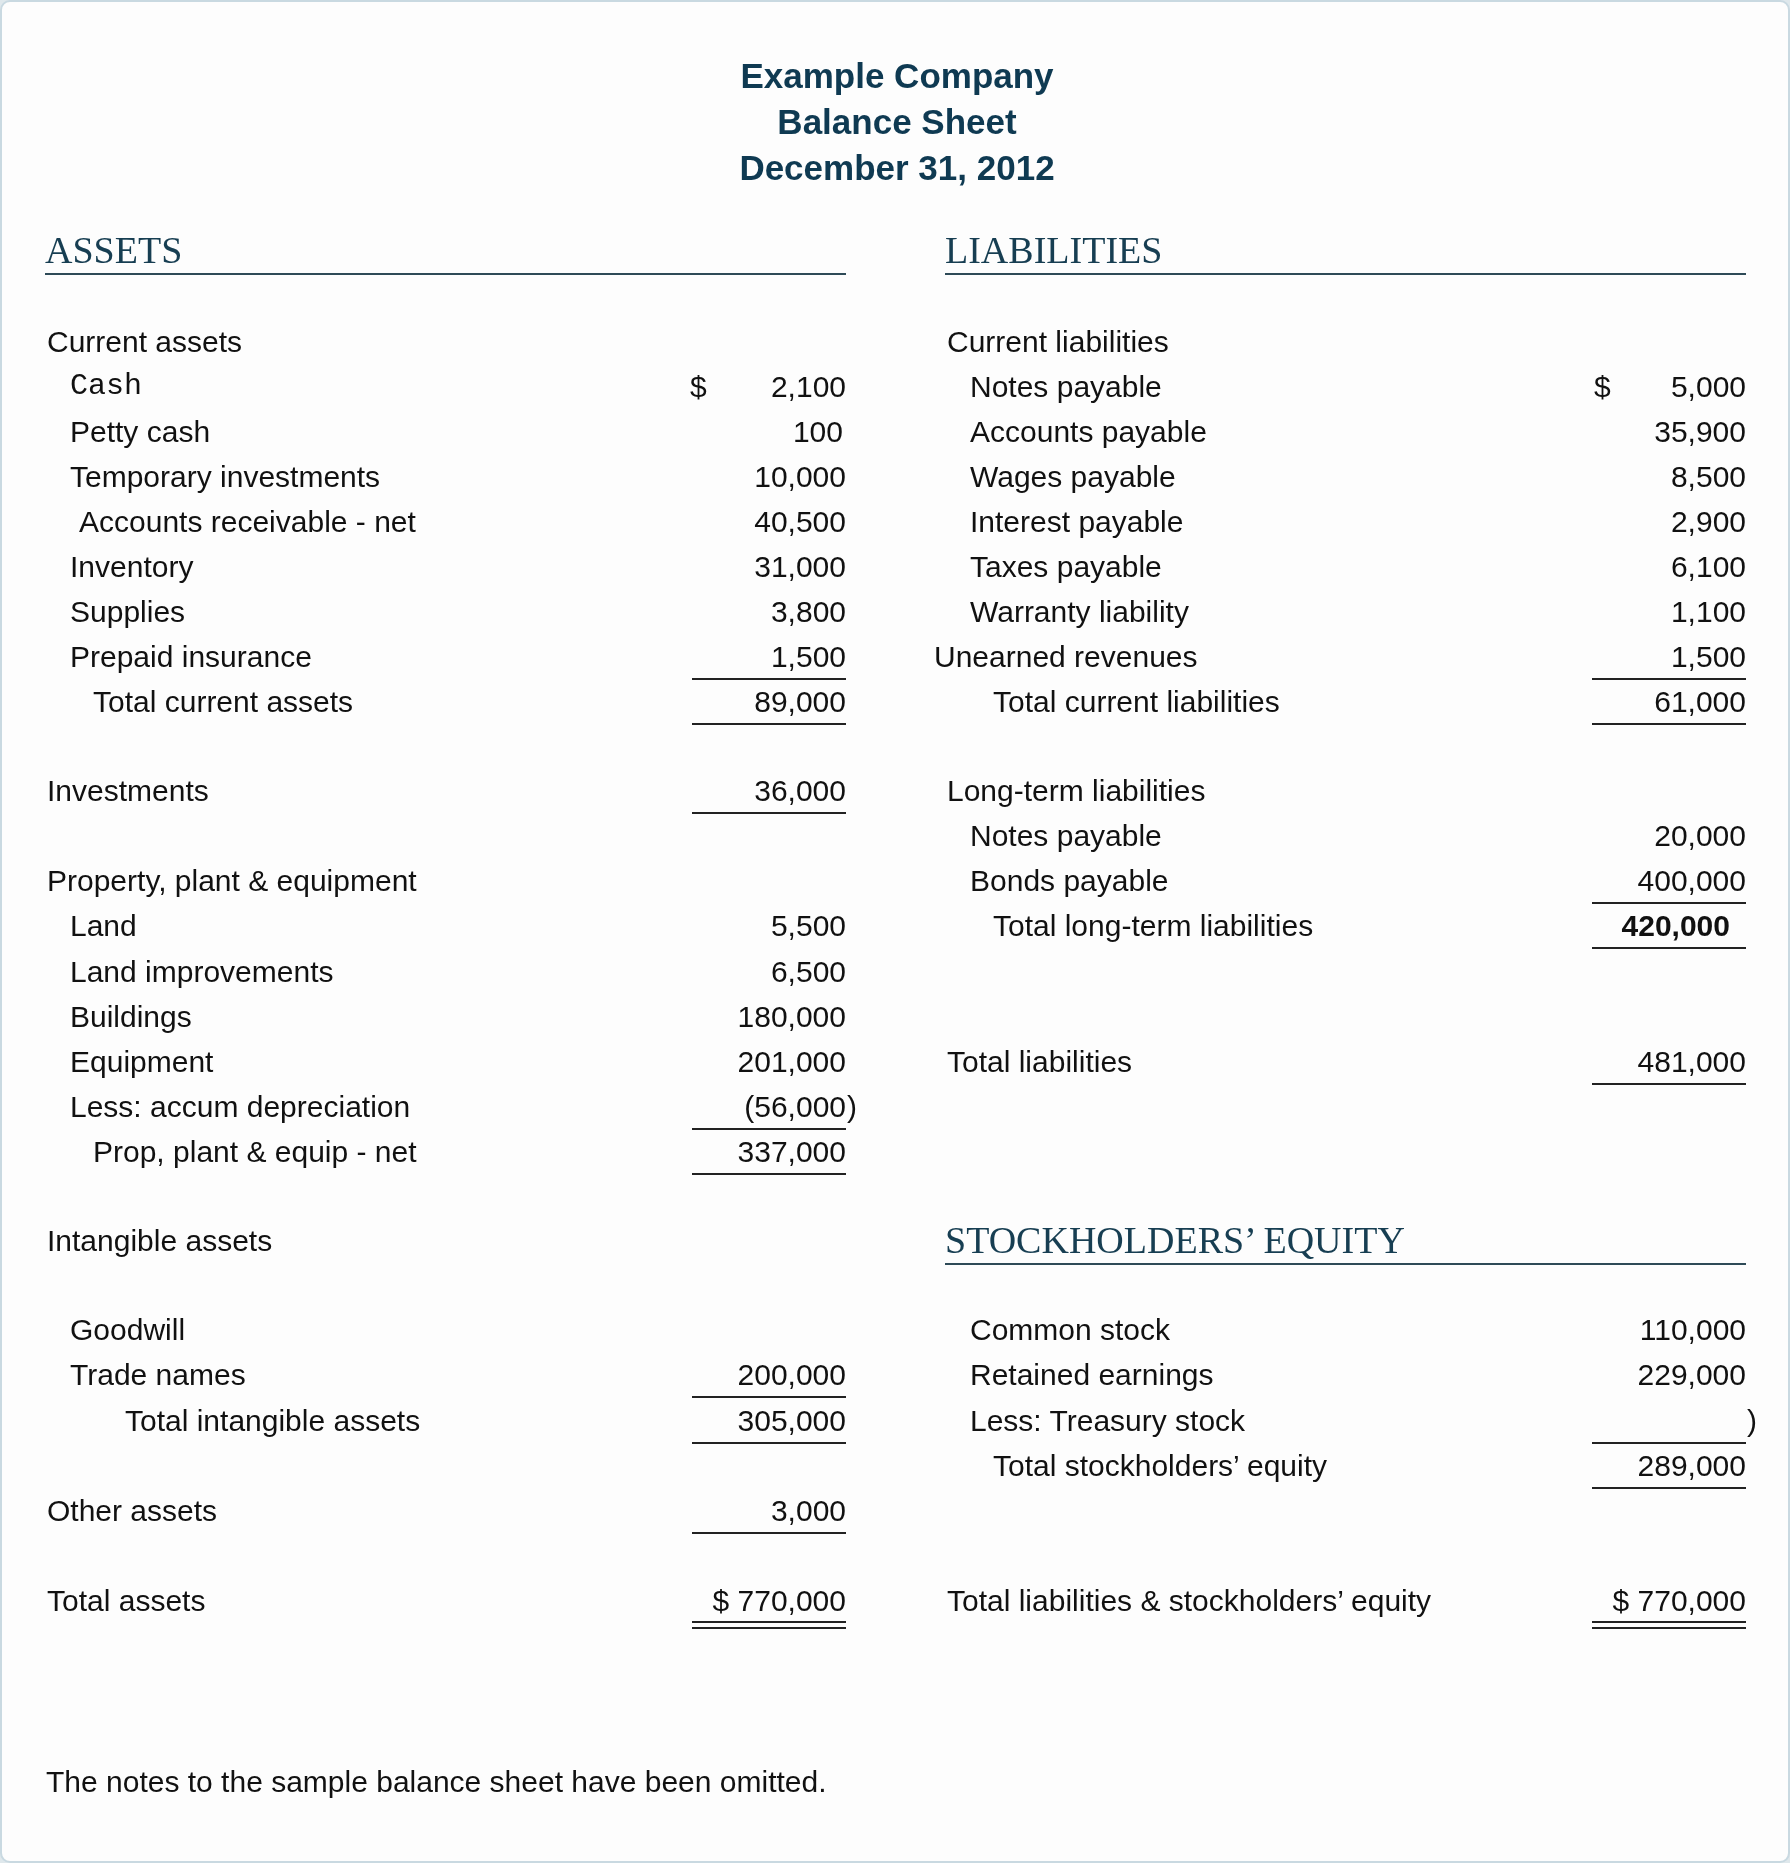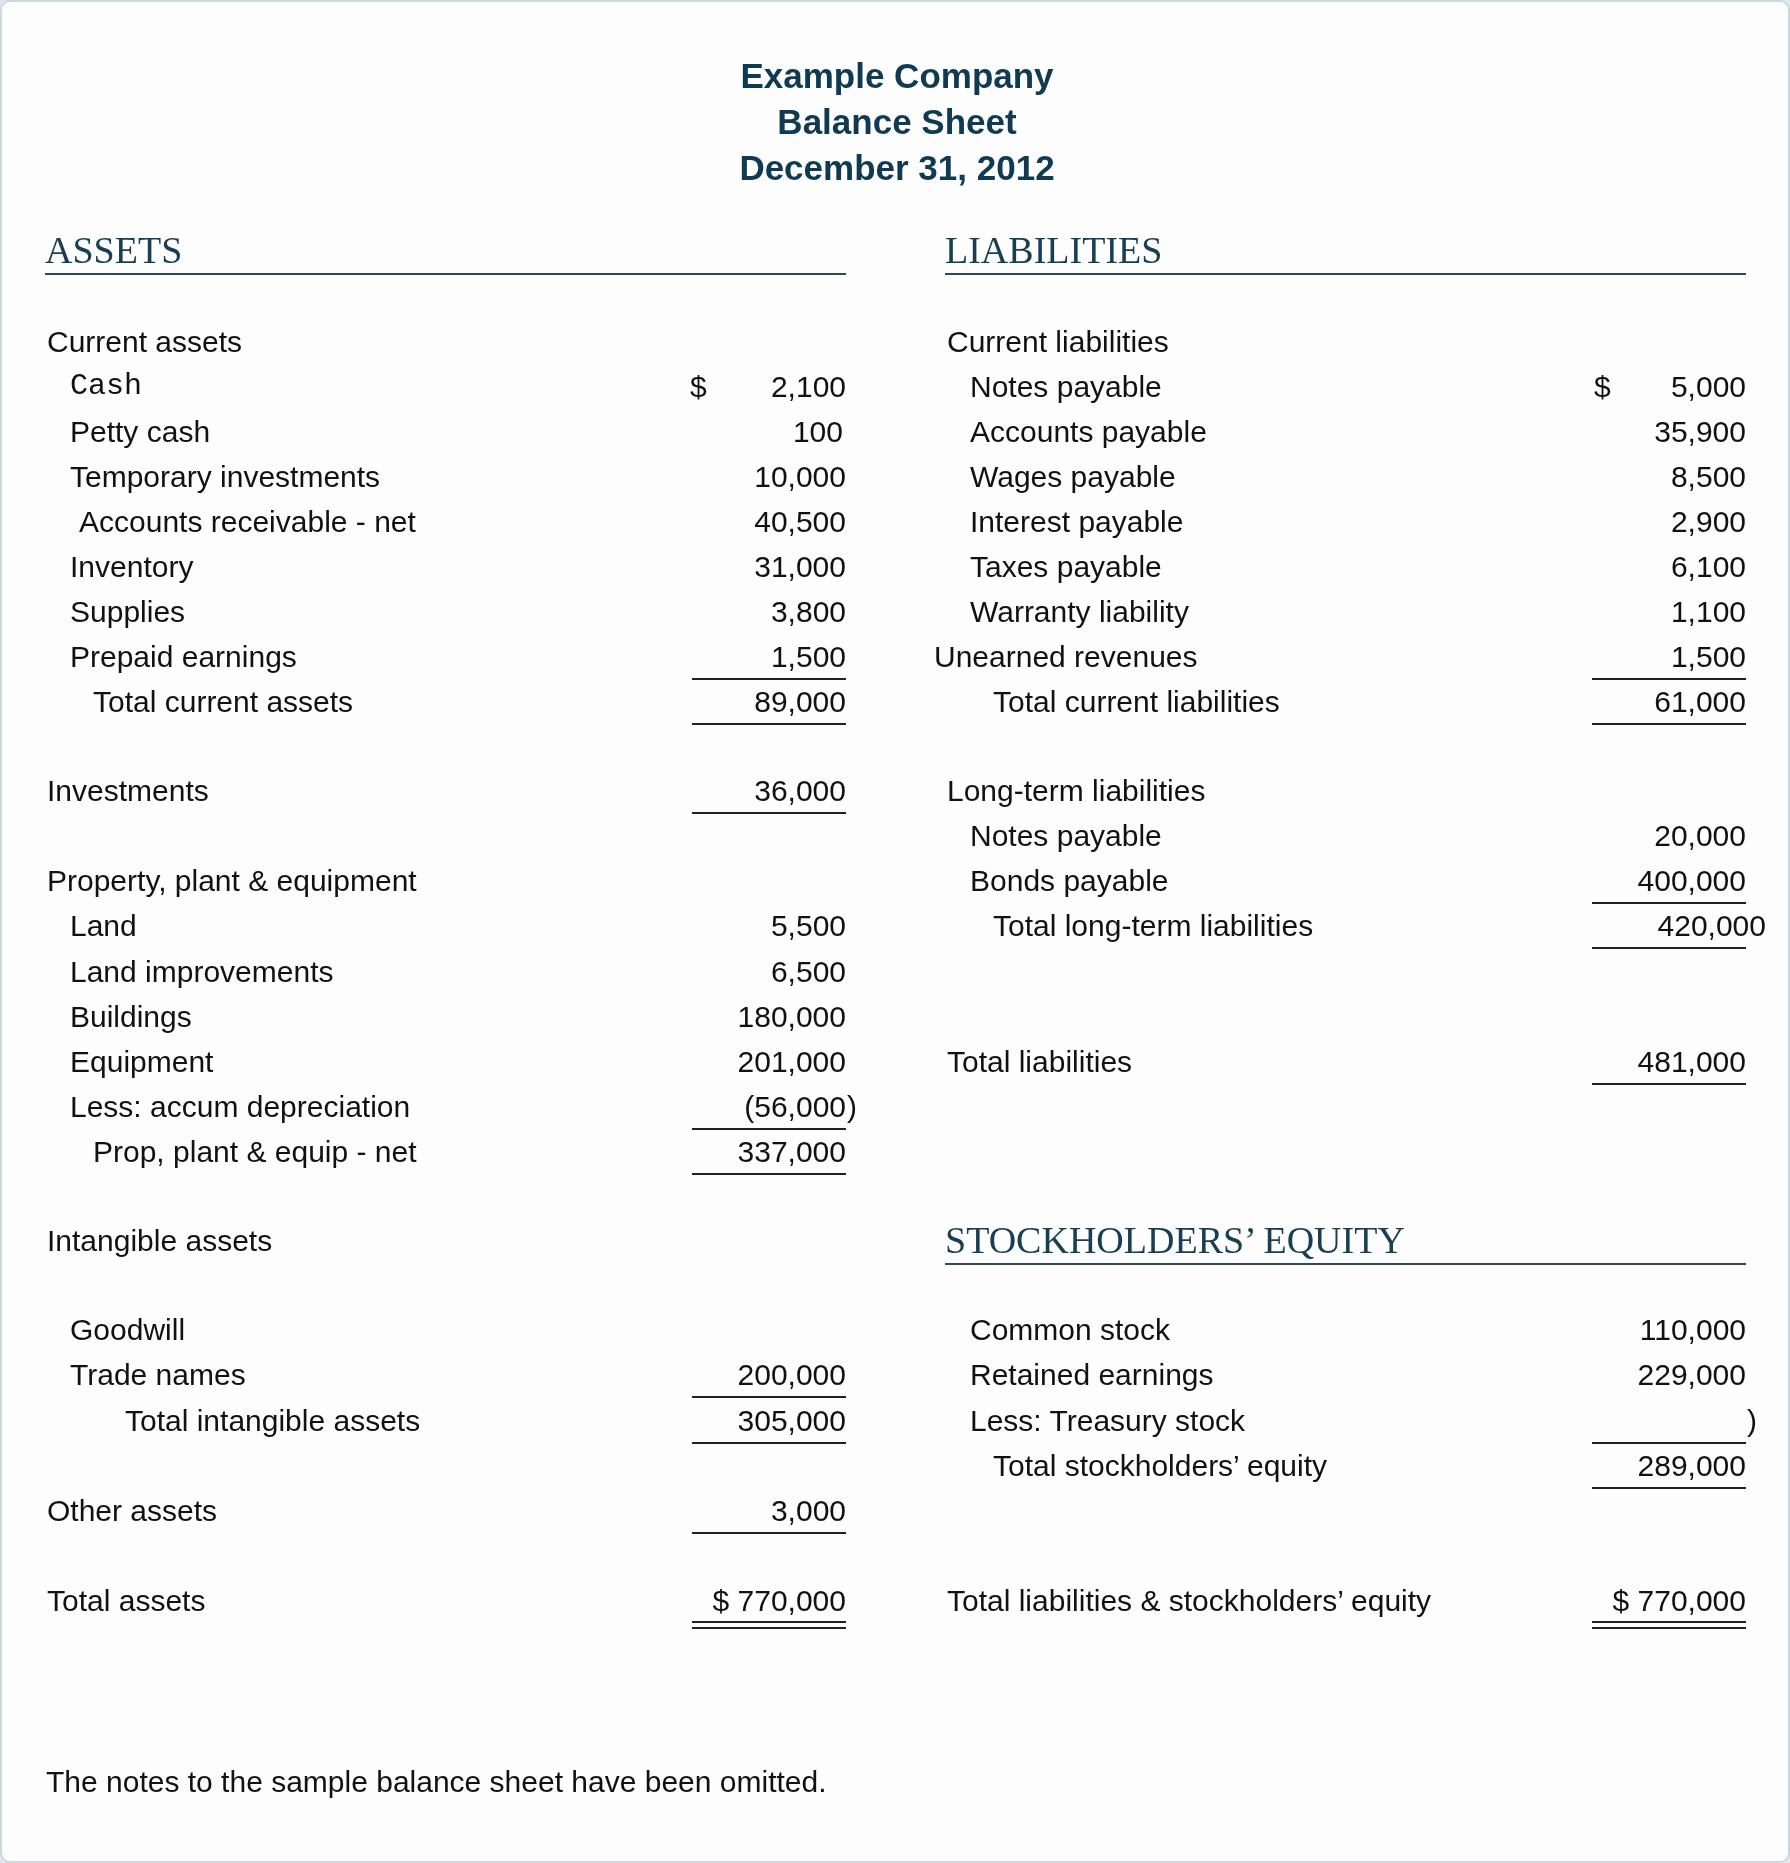--- a/index.html
+++ b/index.html
@@ -73,21 +73,21 @@
       </div>
       <div class="row" style="left: 0px; top: 542px; width: 1790px;">
         <span class="lbl" style="left: 68px;">Inventory</span>
         <span class="num" style="left: 544px;">31,000</span>
       </div>
       <div class="row" style="left: 0px; top: 587px; width: 1790px;">
         <span class="lbl" style="left: 68px;">Supplies</span>
         <span class="num" style="left: 544px;">3,800</span>
       </div>
       <div class="row" style="left: 0px; top: 632px; width: 1790px;">
-        <span class="lbl" style="left: 68px;">Prepaid earnings</span>
+        <span class="lbl" style="left: 68px;">Prepaid insurance</span>
         <span class="num" style="left: 544px;">1,500</span>
       </div>
       <div class="uline" style="left: 690px; width: 154px; top: 676px;"></div>
       <div class="row" style="left: 0px; top: 677px; width: 1790px;">
         <span class="lbl" style="left: 91px;">Total current assets</span>
         <span class="num" style="left: 544px;">89,000</span>
       </div>
       <div class="uline" style="left: 690px; width: 154px; top: 721px;"></div>
       <div class="row" style="left: 0px; top: 766px; width: 1790px;">
         <span class="lbl" style="left: 45px;">Investments</span>
@@ -198,21 +198,21 @@
         <span class="lbl" style="left: 968px;">Notes payable</span>
         <span class="num" style="left: 1444px;">20,000</span>
       </div>
       <div class="row" style="left: 0px; top: 856px; width: 1790px;">
         <span class="lbl" style="left: 968px;">Bonds payable</span>
         <span class="num" style="left: 1444px;">400,000</span>
       </div>
       <div class="uline" style="left: 1590px; width: 154px; top: 900px;"></div>
       <div class="row" style="left: 0px; top: 901px; width: 1790px;">
         <span class="lbl" style="left: 991px;">Total long-term liabilities</span>
-        <span class="num" style="left: 1464px;">420,000</span>
+        <span class="num" style="left: 1428px; font-weight: bold;">420,000</span>
       </div>
       <div class="uline" style="left: 1590px; width: 154px; top: 945px;"></div>
       <div class="row" style="left: 0px; top: 1037px; width: 1790px;">
         <span class="lbl" style="left: 945px;">Total liabilities</span>
         <span class="num" style="left: 1444px;">481,000</span>
       </div>
       <div class="uline" style="left: 1590px; width: 154px; top: 1081px;"></div>
     </div>
   <div id="equity-col">
       <div class="row" style="left: 0px; top: 1305px; width: 1790px;">

